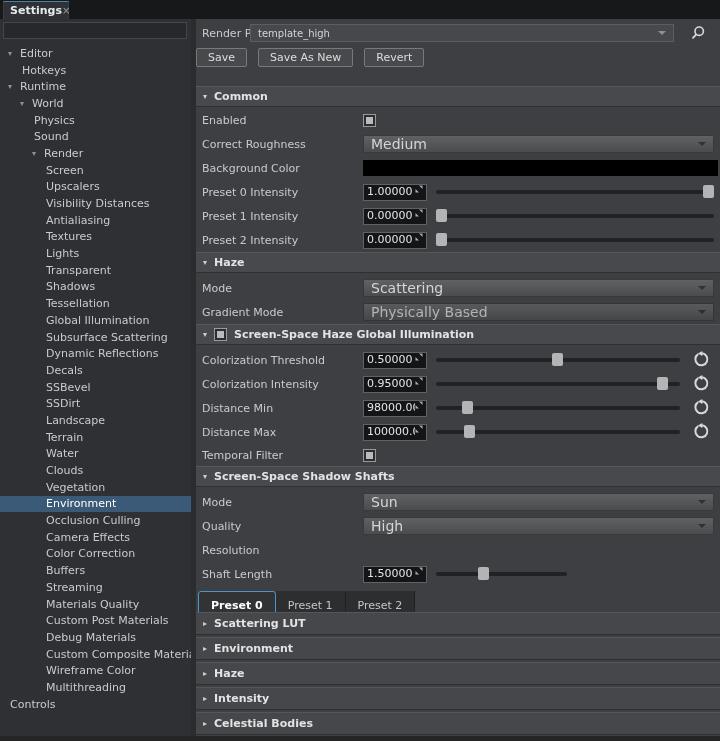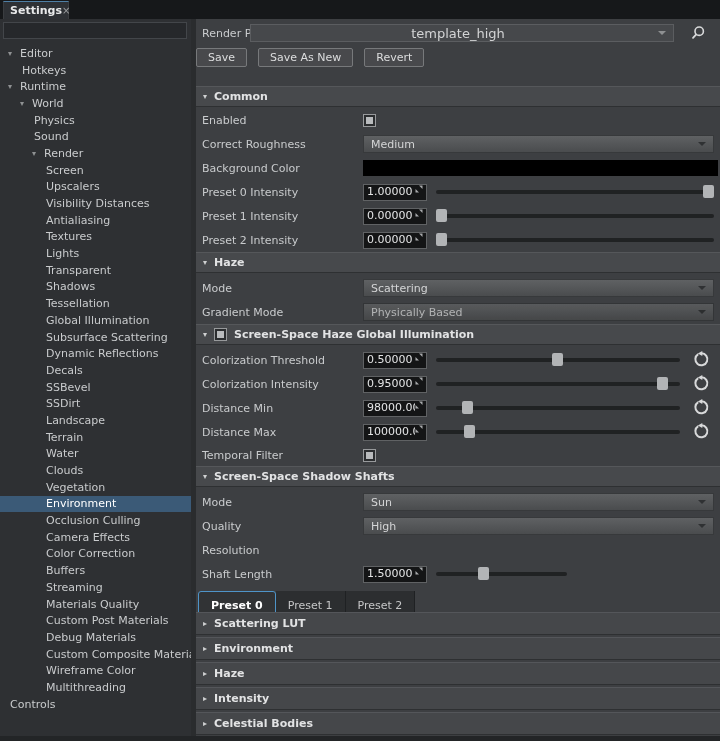--- a/index.html
+++ b/index.html
@@ -33,39 +33,39 @@
   #panel-inner { position:relative; width:524px; height:717px; }
 
   .prow { position:absolute; left:0; width:524px; height:24px; display:flex; align-items:center; }
   .rlabel { position:absolute; left:6px; color:#c9cbcd; font-size:11px; }
 
   
   #preset-row { position:absolute; top:4px; left:0; width:524px; height:20px; }
   #preset-row .rlabel { top:4px; }
   #preset-combo { position:absolute; left:54px; top:1px; width:424px; height:18px; background:#46484b;
     border:1px solid #5b5d60; display:flex; align-items:center; padding:0 7px; }
-  #preset-combo .ddt { color:#d3d4d5; font-size:13px; flex:1;text-align:center; }
+  #preset-combo .ddt { color:#d3d4d5; font-size:10px; flex:1; }
   .chev { width:0; height:0; border-left:4px solid transparent; border-right:4px solid transparent; border-top:4px solid #8e9092; flex:none; }
   #preset-search { position:absolute; left:494px; top:2px; width:16px; height:16px; }
   #btn-row { position:absolute; top:29px; left:0; width:624px; height:20px; display:flex; justify-content:flex-start; gap:11px; }
   .btn { height:19px; background:#48494c; border:1px solid #77797b; border-radius:2px; color:#dcddde;
     font-size:11px; display:flex; align-items:center; justify-content:center; padding:0 11px; }
 
   
   .sech { position:absolute; left:0; width:524px; height:21px; background:#47494c;
     border-top:1px solid #55575a; border-bottom:1px solid #2e3032; display:flex; align-items:center; }
   .harr { width:18px; text-align:center; font-size:8px; color:#cfd0d1; flex:none; }
   .htxt { color:#e2e3e4; font-size:11px; font-weight:bold; }
   .colh { position:absolute; left:0; width:524px; height:23px; background:#45474a;
     border-top:1px solid #54565a; border-bottom:1px solid #2e3032; display:flex; align-items:center; }
 
   
   .dd { position:absolute; left:167px; width:351px; height:18px; background:linear-gradient(180deg,#5f6163,#4a4c4e);
     border:1px solid #37393b; display:flex; align-items:center; padding:0 7px; }
-  .dd .ddt { color:#d4d5d6; font-size:11px; flex:1; }
+  .dd .ddt { color:#d4d5d6; font-size:14px; flex:1; }
   .dd .chev { border-top-color:#2f3133; }
   .dd.dim { filter:brightness(0.93); }
   .dd.dim .ddt { color:#bfc0c1; }
 
   .checkbox { position:absolute; left:167px; width:13px; height:13px; background:#2b2d2f; border:1px solid #989a9c;
     display:flex; align-items:center; justify-content:center; }
   .cbi { width:7px; height:7px; background:#b9bbbd; }
 
   .swatch { position:absolute; left:167px; width:355px; height:16px; background:#000000; }
 

